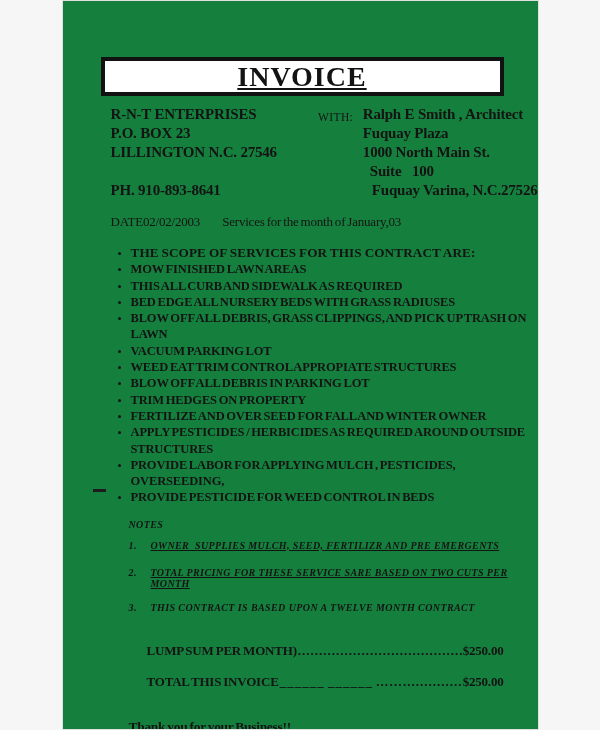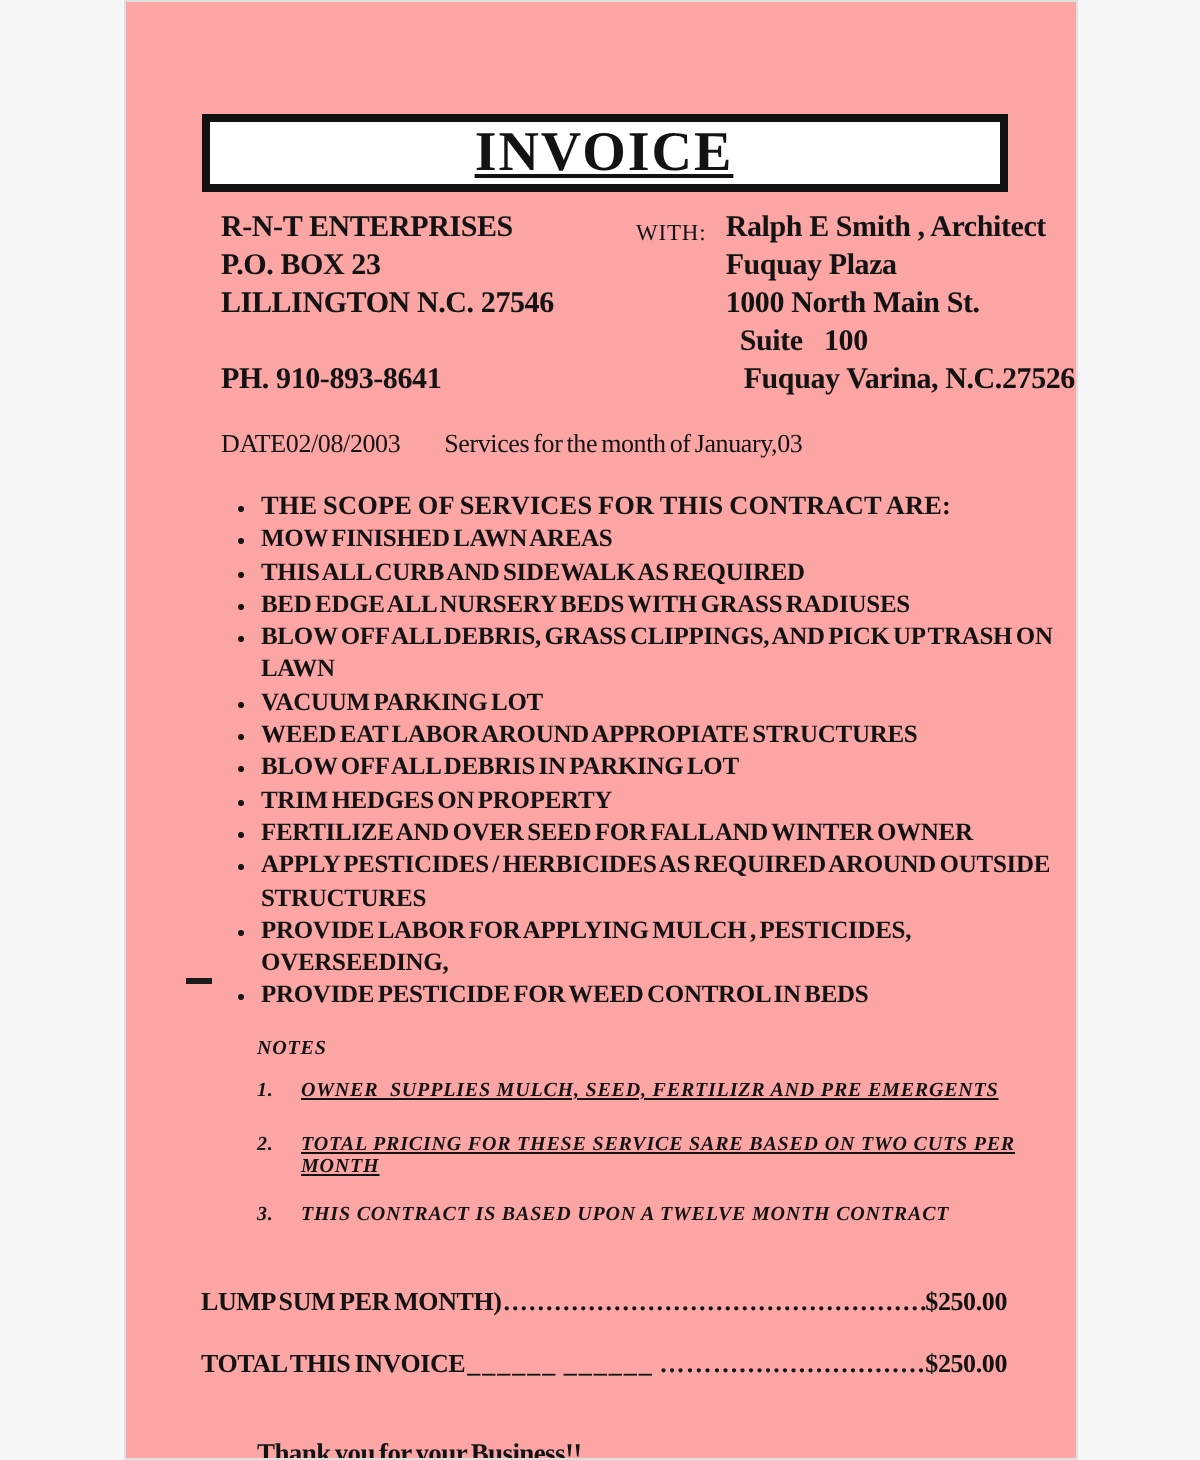--- a/index.html
+++ b/index.html
@@ -4,21 +4,21 @@
 <style>
   * { margin: 0; padding: 0; box-sizing: border-box; }
   html, body { background: #f6f6f6; }
   body { font-family: "Liberation Serif", "DejaVu Serif", serif; }
 
   .page {
     position: relative;
     width: 477px;
     height: 730px;
     margin: 0 auto;
-    background: #fca5a5;
+    background: #15803d;
     border: 1px solid #e0e0e0;
     overflow: hidden;
     color: #131313;
   }
 
   
   .title-box {
     margin: 56px 34px 0 38px;
     border: 4px solid #121212;
     height: 39px;
@@ -106,21 +106,21 @@
   .margin-dash {
     position: absolute;
     left: 30px;
     top: 488px;
     width: 13px;
     height: 3px;
     background: #1c1c1c;
   }
 
   
-  .totals { margin: 30px 34px 0 38px; }
+  .totals { margin: 30px 34px 0 84px; }
   .money-line {
     display: flex;
     align-items: baseline;
     font-weight: bold;
     font-size: 13px;
     letter-spacing: -0.2px;
     word-spacing: -1px;
   }
   .money-line .leader {
     flex: 1;
@@ -167,31 +167,31 @@
     <div class="col-right">
       <div class="hline">Ralph E Smith , Architect</div>
       <div class="hline">Fuquay Plaza</div>
       <div class="hline">1000 North Main St.</div>
       <div class="hline indent1">Suite &nbsp; 100</div>
       <div class="hline indent2">Fuquay Varina, N.C.27526</div>
     </div>
   </div>
 
   <div class="date-line">
-    <span>DATE02/08/2003</span><span class="svc">Services for the month of January,03</span>
+    <span>DATE02/02/2003</span><span class="svc">Services for the month of January,03</span>
   </div>
 
   <ul class="scope">
     <li class="scope-heading">THE SCOPE OF SERVICES FOR THIS CONTRACT ARE:</li>
     <li>MOW FINISHED LAWN AREAS</li>
     <li>THIS ALL CURB AND SIDEWALK AS REQUIRED</li>
     <li>BED EDGE ALL NURSERY BEDS WITH GRASS RADIUSES</li>
     <li>BLOW OFF ALL DEBRIS, GRASS CLIPPINGS, AND PICK UP TRASH ON LAWN</li>
     <li>VACUUM PARKING LOT</li>
-    <li>WEED EAT LABOR AROUND APPROPIATE STRUCTURES</li>
+    <li>WEED EAT TRIM CONTROL APPROPIATE STRUCTURES</li>
     <li>BLOW OFF ALL DEBRIS IN PARKING LOT</li>
     <li>TRIM HEDGES ON PROPERTY</li>
     <li>FERTILIZE AND OVER SEED FOR FALL AND WINTER OWNER</li>
     <li>APPLY PESTICIDES / HERBICIDES AS REQUIRED AROUND OUTSIDE
 STRUCTURES</li>
     <li>PROVIDE LABOR FOR APPLYING MULCH , PESTICIDES, OVERSEEDING,</li>
     <li>PROVIDE PESTICIDE FOR WEED CONTROL IN BEDS</li>
   </ul>
 
   <div class="notes">

